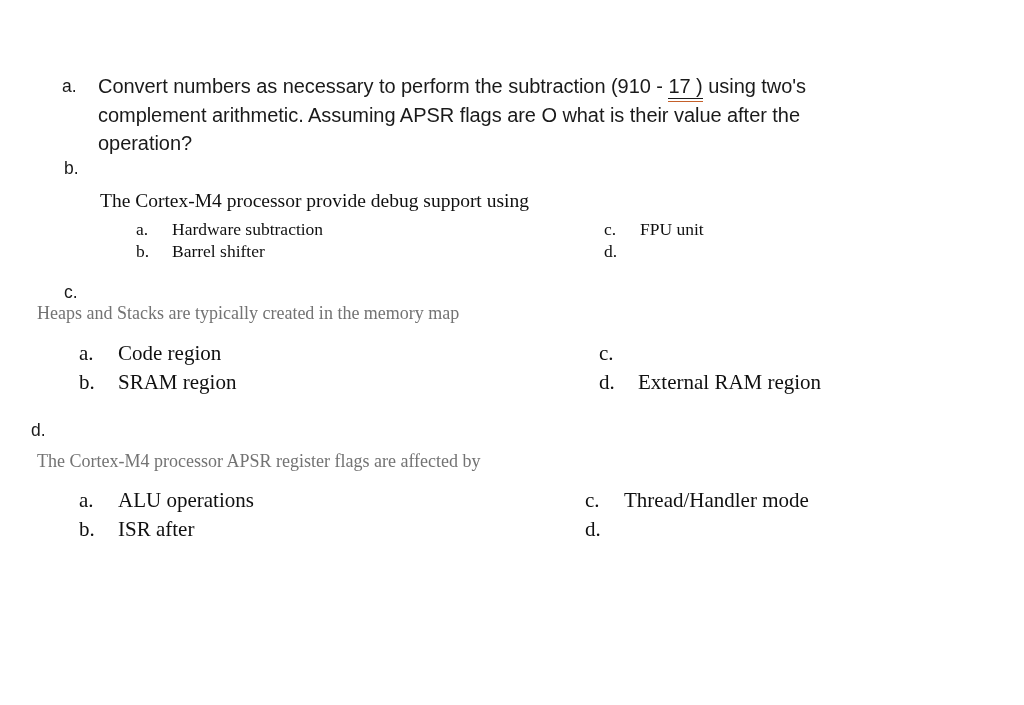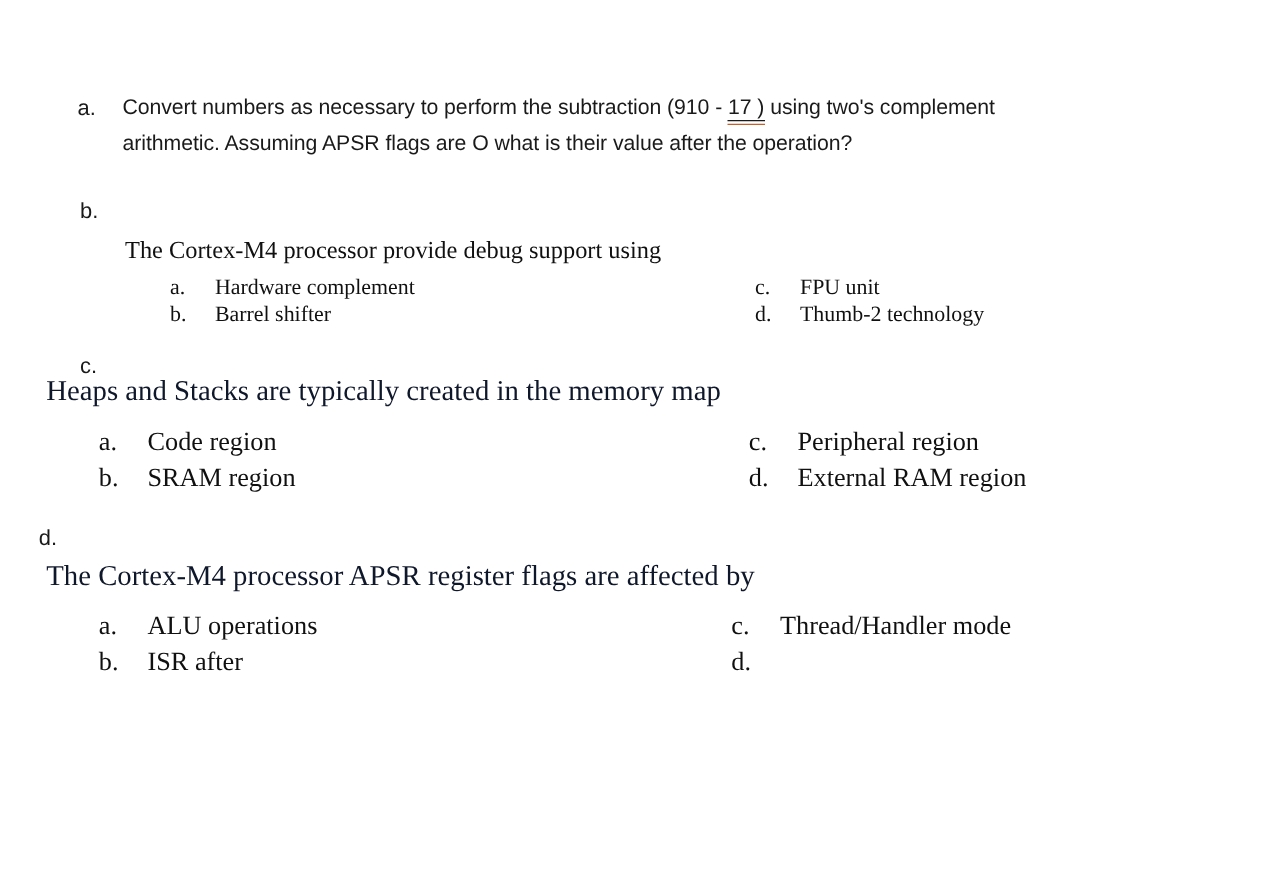--- a/index.html
+++ b/index.html
@@ -34,21 +34,21 @@
     font-family: "Liberation Sans", sans-serif;
     font-size: 17.5px;
     line-height: 28px;
     color: #1a1a1a;
   }
   .q-a-body {
     left: 98px;
     top: 72px;
     width: 746px;
     font-family: "Liberation Sans", sans-serif;
-    font-size: 17px;
+    font-size: 20px;
     line-height: 28.5px;
     color: #1a1a1a;
     letter-spacing: -0.05px;
   }
   .underlined {
     position: relative;
     border-bottom: 1.6px solid #1a1a1a;
     padding-bottom: 1px;
   }
   .underlined::after {
@@ -73,23 +73,23 @@
 
   
   .stem-serif-sm {
     font-family: "Liberation Serif", serif;
     font-size: 19.5px;
     line-height: 26px;
     color: #101010;
   }
   .stem-serif-lg {
     font-family: "Liberation Serif", serif;
-    font-size: 23px;
+    font-size: 18px;
     line-height: 28px;
-    color: #0f172a;
+    color: #737373;
   }
 
   .q-b-stem { left: 100px; top: 188px; text-align: right; }
 
   
   .opts {
     position: absolute;
     font-family: "Liberation Serif", serif;
     color: #101010;
   }
@@ -165,36 +165,35 @@
 
   <div class="abs q-a-body"><span>Convert numbers as necessary to perform the subtraction (910 - </span><span class="underlined">17 )</span><span> using two's complement arithmetic. Assuming APSR flags are O what is their value after the operation?</span></div>
 
   <div class="abs q-b-marker">b.</div>
 
   <div class="abs stem-serif-sm q-b-stem">The Cortex-M4 processor provide debug support using</div>
 
   <div class="opts opts-b col-left">
     <div class="opt-row">
       <span class="opt-marker">a.</span>
-      <span class="opt-text">Hardware complement</span>
+      <span class="opt-text">Hardware subtraction</span>
     </div>
     <div class="opt-row">
       <span class="opt-marker">b.</span>
       <span class="opt-text">Barrel shifter</span>
     </div>
   </div>
 
   <div class="opts opts-b col-right">
     <div class="opt-row">
       <span class="opt-marker">c.</span>
       <span class="opt-text">FPU unit</span>
     </div>
     <div class="opt-row">
       <span class="opt-marker">d.</span>
-      <span class="opt-text">Thumb-2 technology</span>
     </div>
   </div>
 
   <div class="abs q-c-marker">c.</div>
 
   <div class="abs stem-serif-lg q-c-stem">Heaps and Stacks are typically created in the memory map</div>
 
   <div class="opts opts-c col-left">
     <div class="opt-row">
       <span class="opt-marker">a.</span>
@@ -202,21 +201,20 @@
     </div>
     <div class="opt-row">
       <span class="opt-marker">b.</span>
       <span class="opt-text">SRAM region</span>
     </div>
   </div>
 
   <div class="opts opts-c col-right">
     <div class="opt-row">
       <span class="opt-marker">c.</span>
-      <span class="opt-text">Peripheral region</span>
     </div>
     <div class="opt-row">
       <span class="opt-marker">d.</span>
       <span class="opt-text">External RAM region</span>
     </div>
   </div>
 
   <div class="abs q-d-marker">d.</div>
 
   <div class="abs stem-serif-lg q-d-stem">The Cortex-M4 processor APSR register flags are affected by</div>

